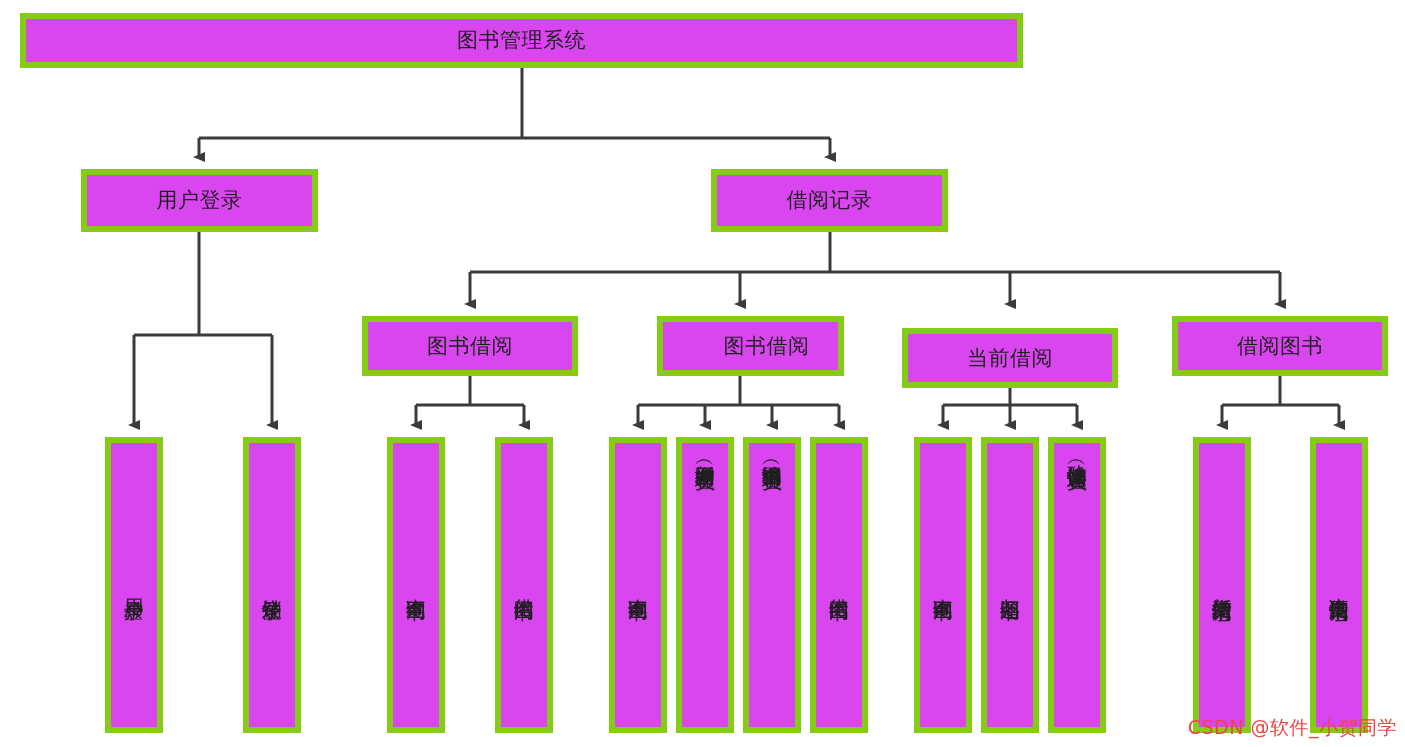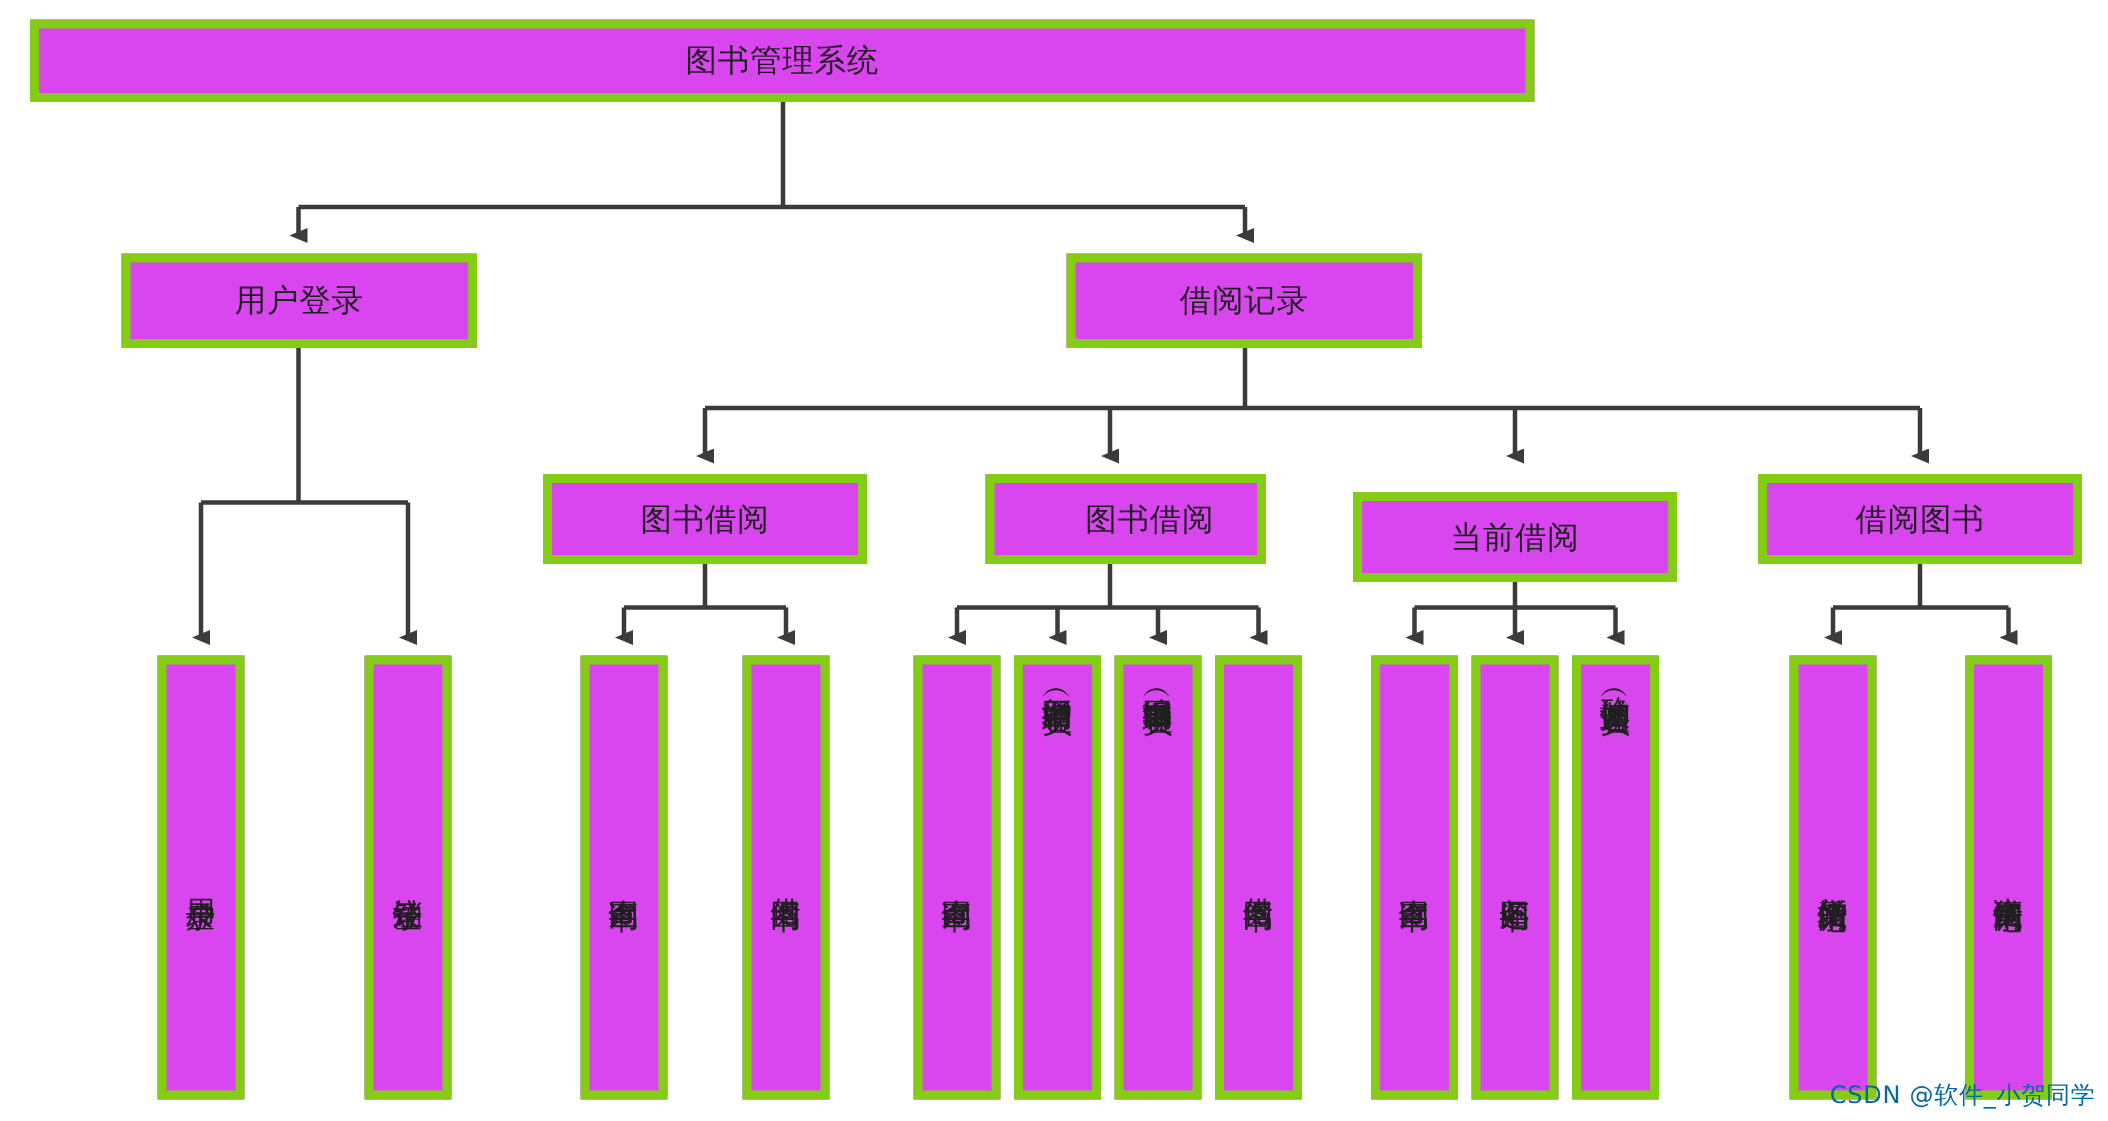--- a/index.html
+++ b/index.html
@@ -55,22 +55,22 @@
     padding-top: 6px;
   }
   .leaf-box.centered {
     align-items: center;
     padding-top: 0;
   }
   #watermark {
     position: absolute;
     right: 8px;
     bottom: 6px;
-    font-size: 16px;
-    color: #0369a1;
+    font-size: 19px;
+    color: #ef4444;
     letter-spacing: 0.5px;
     white-space: nowrap;
     pointer-events: none;
   }
 </style>
 </head>
 <body>
 
 <div id="canvas">
 

